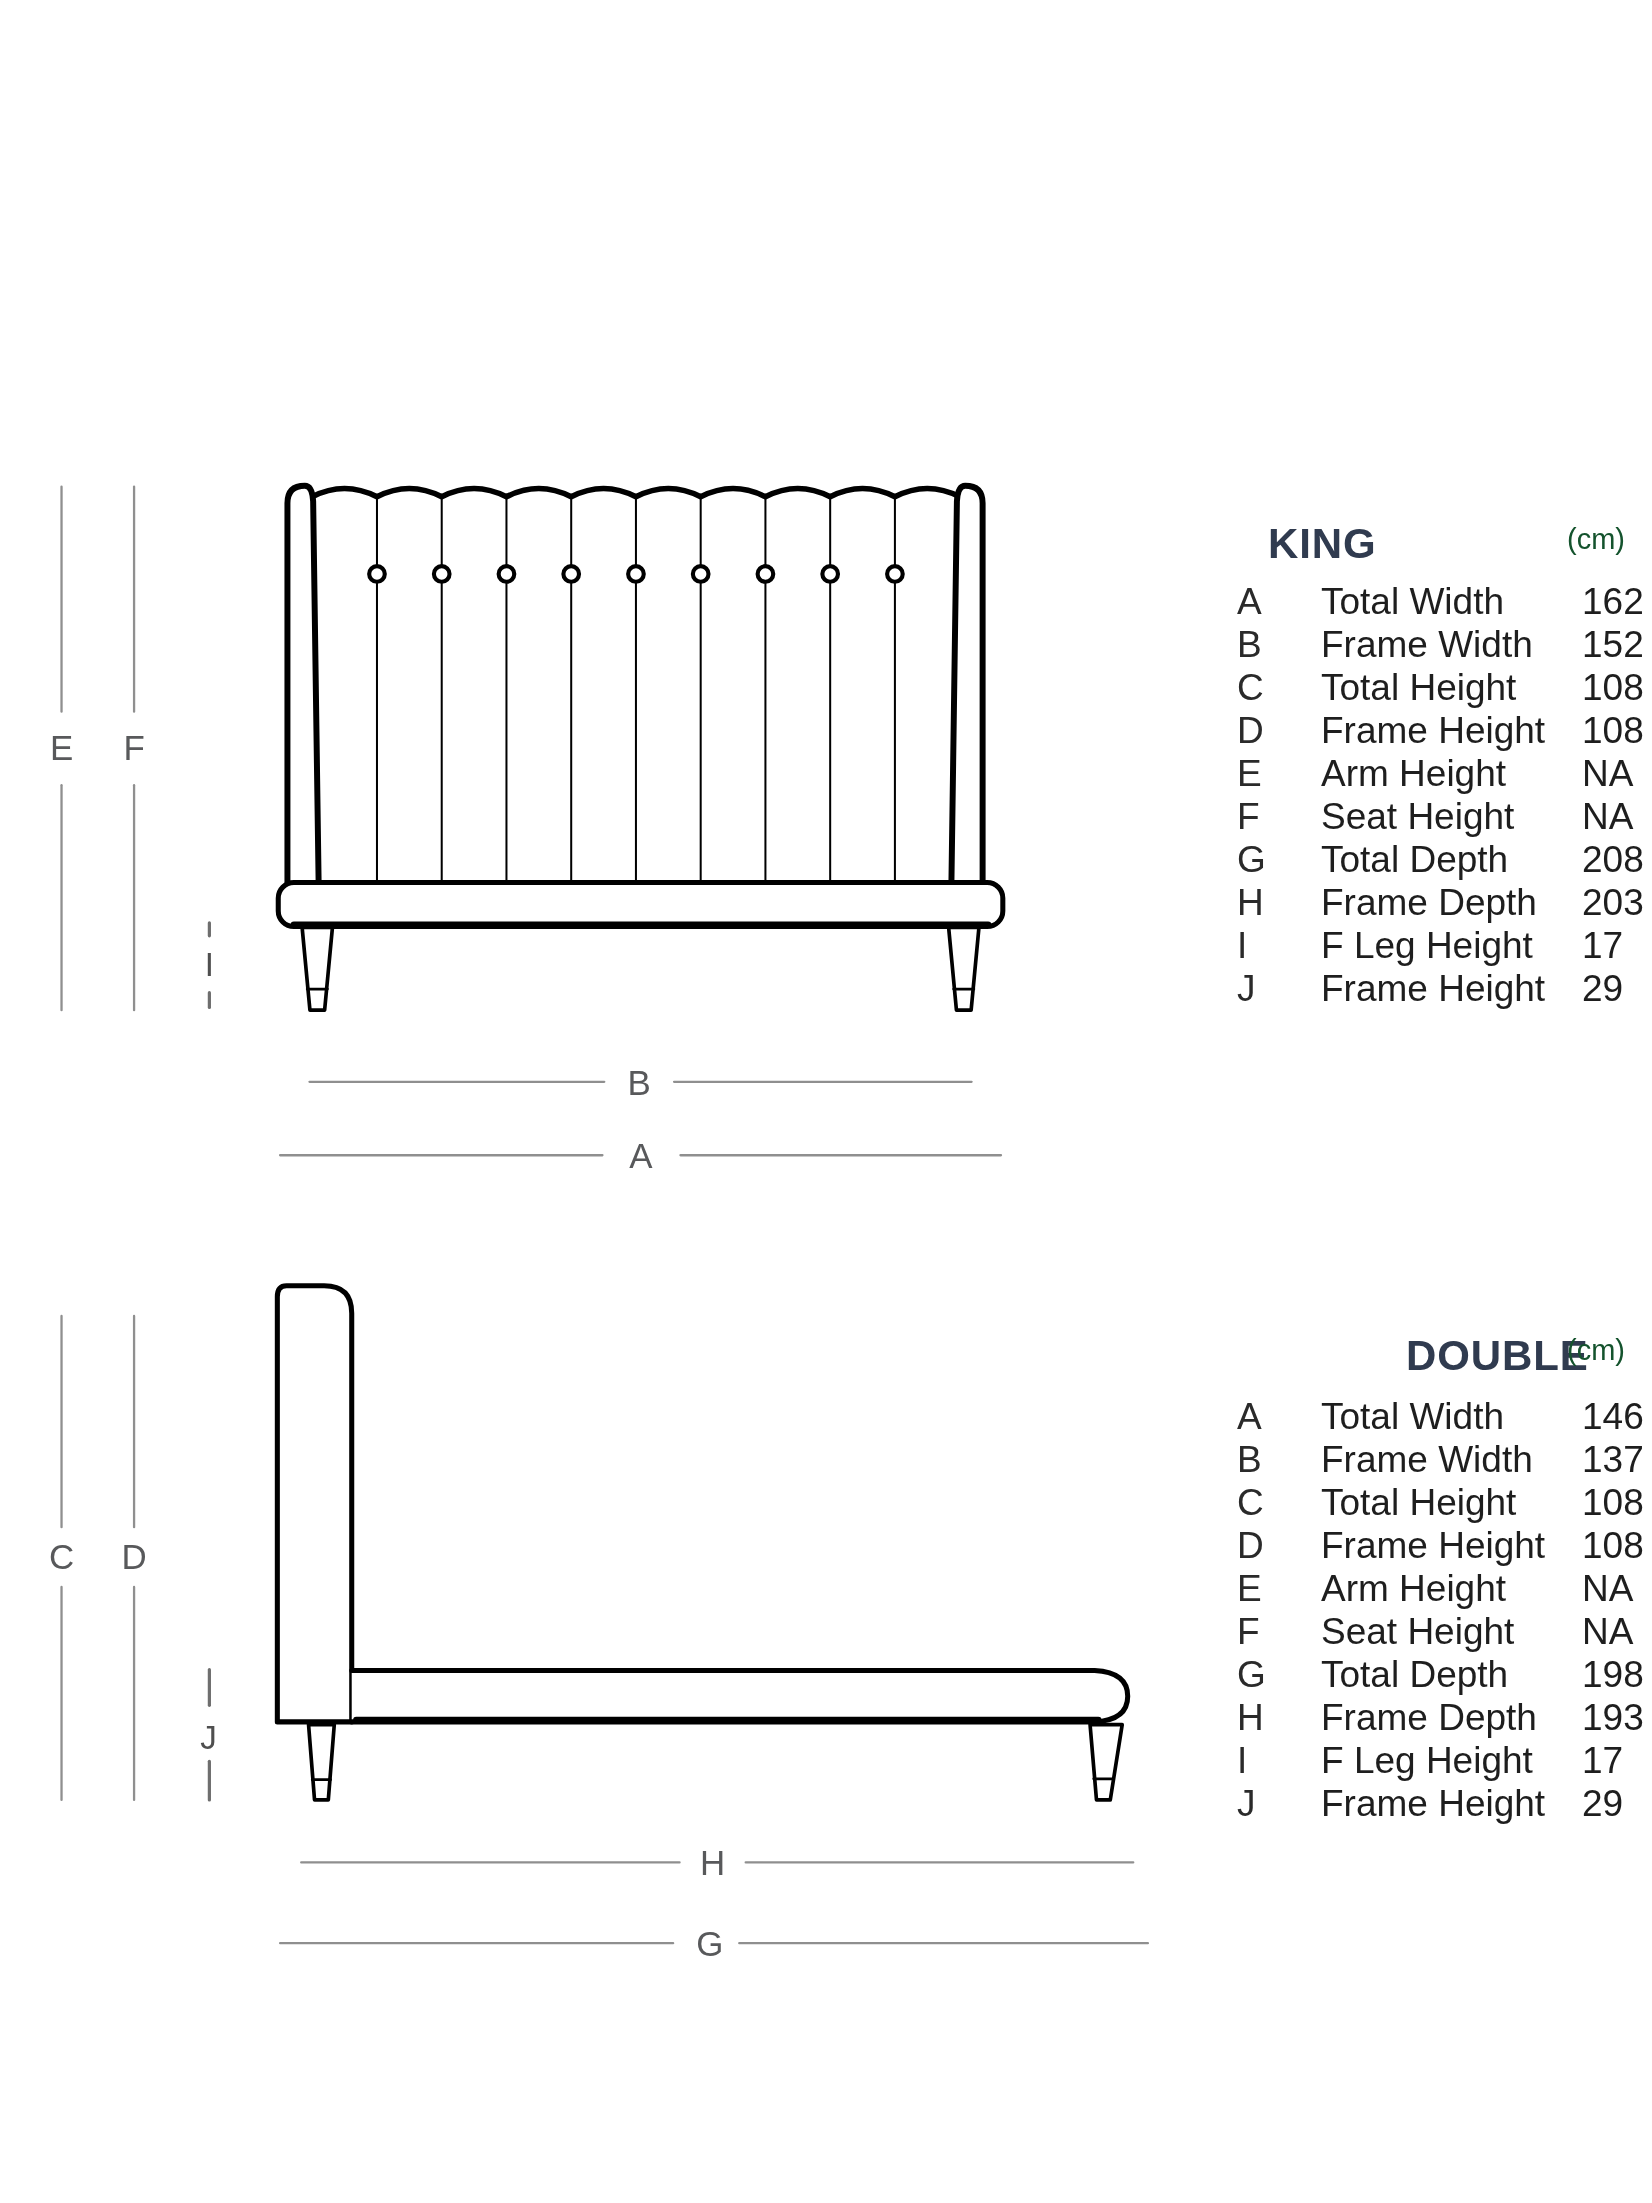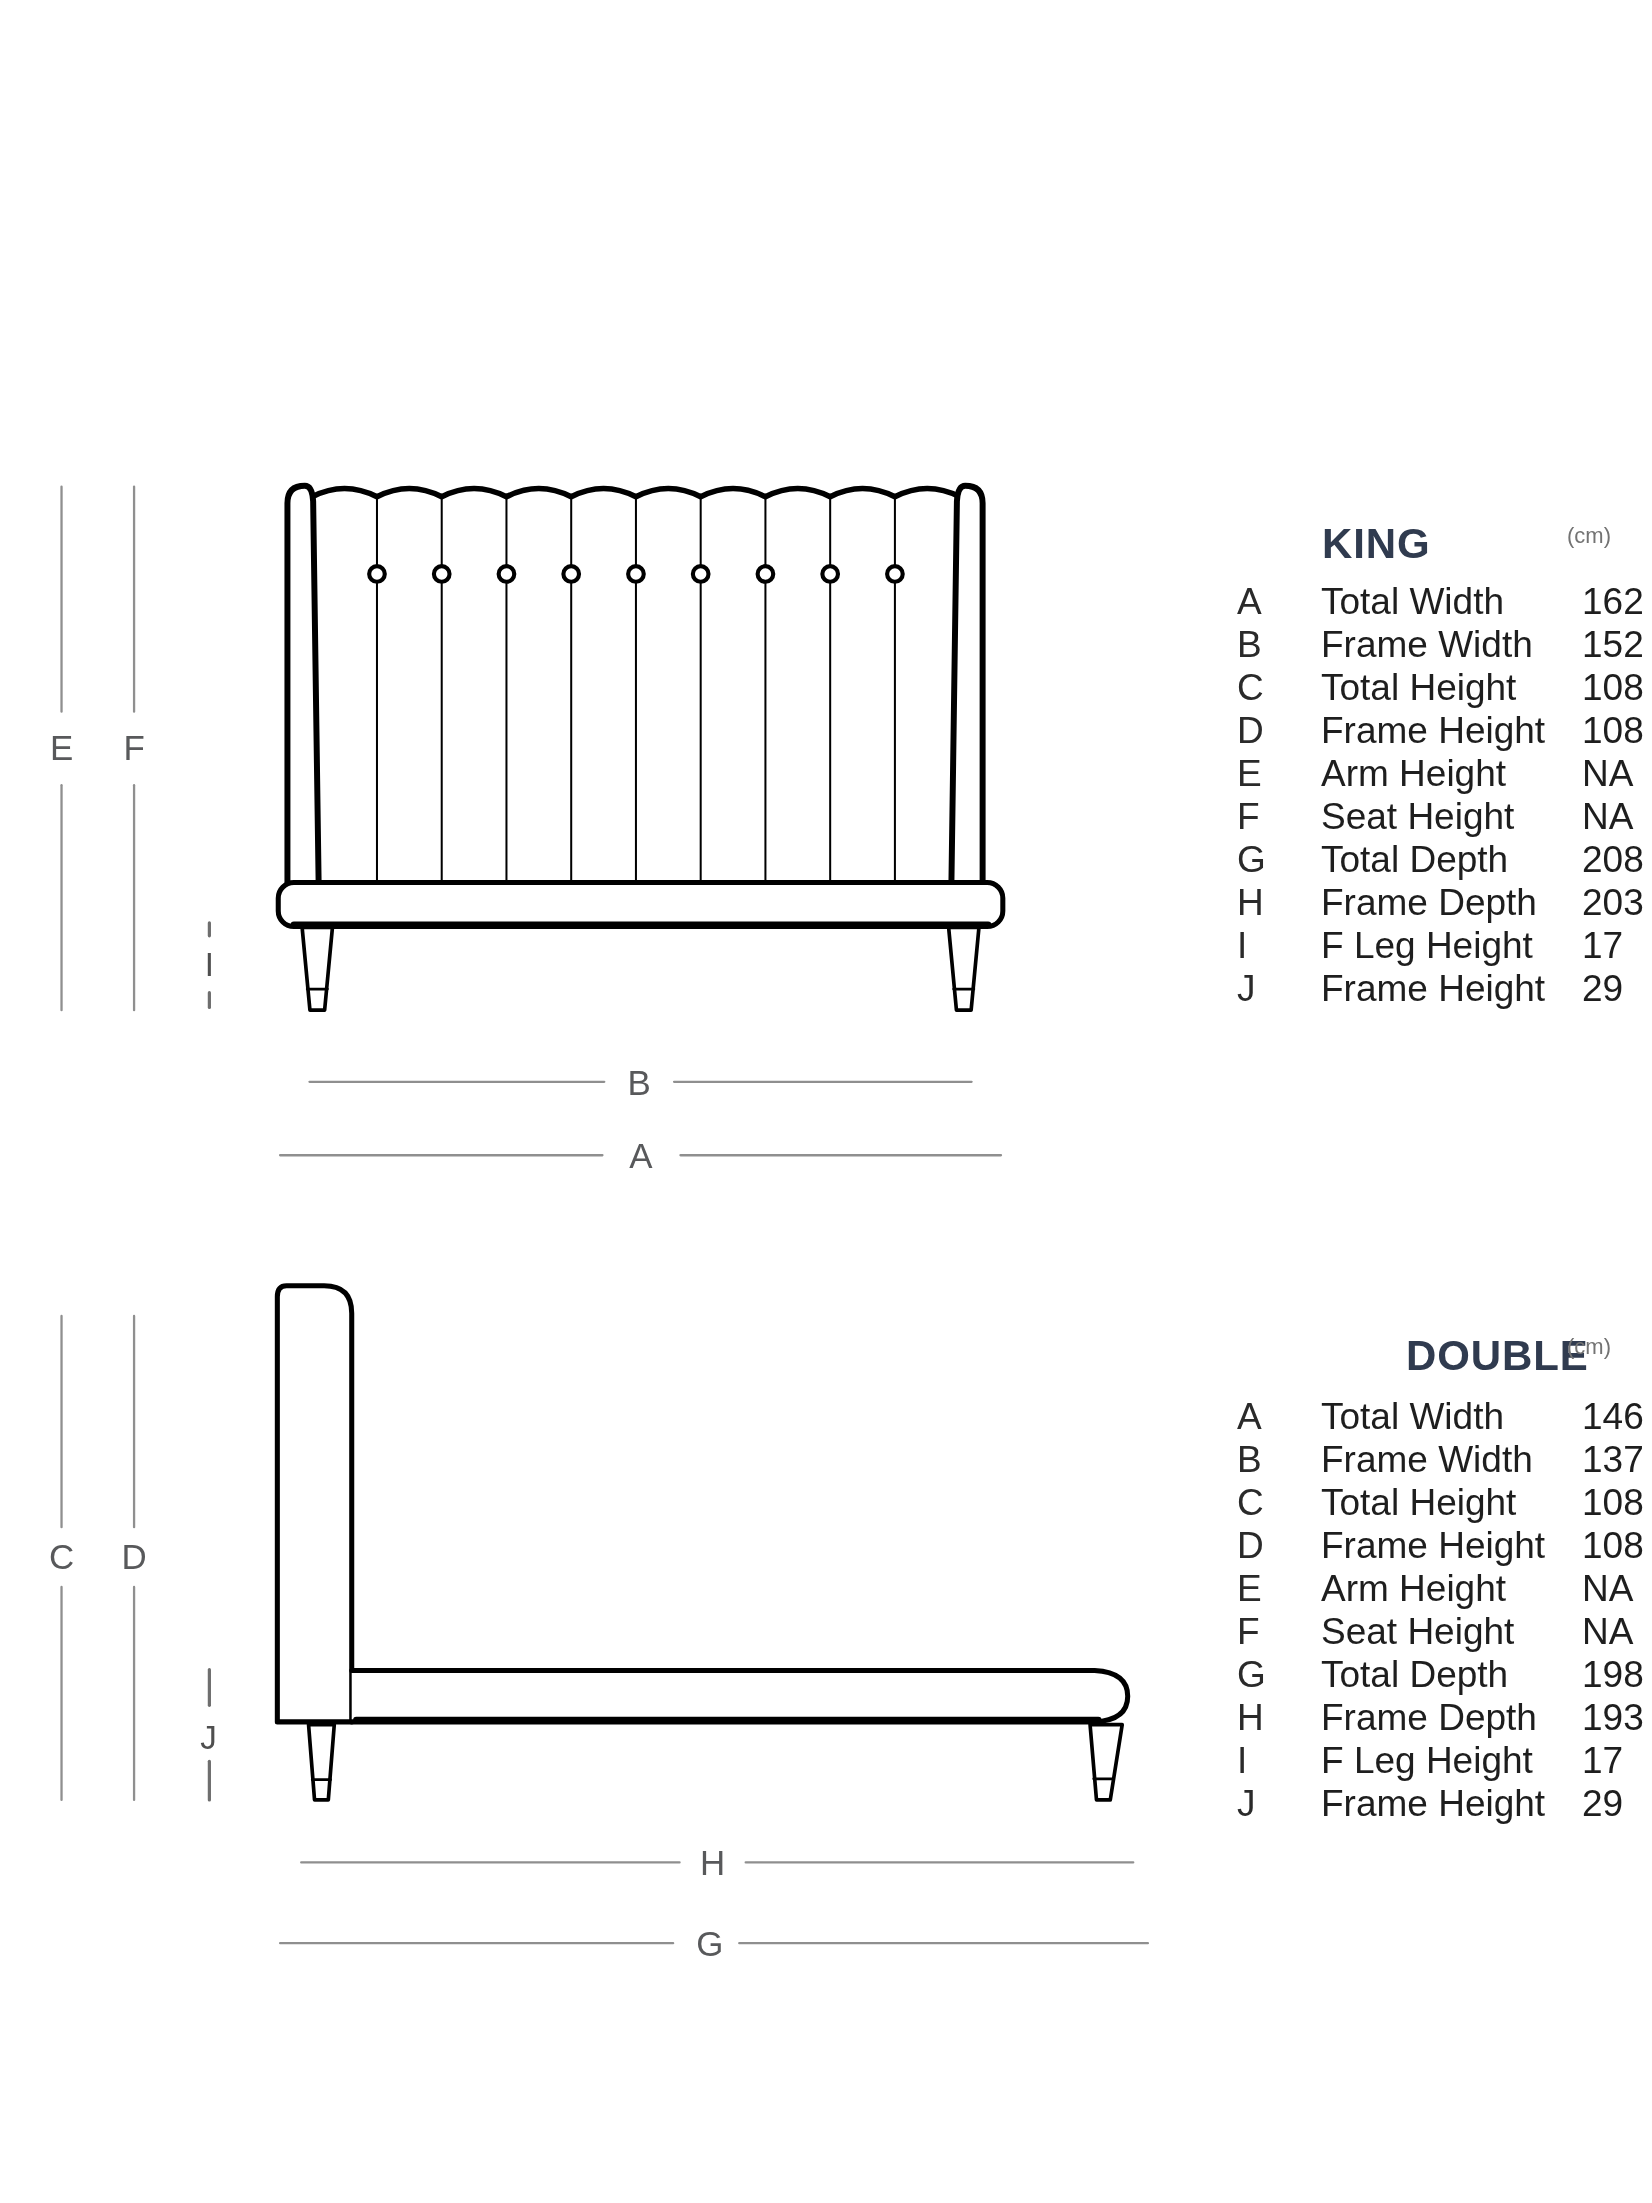--- a/index.html
+++ b/index.html
@@ -2,21 +2,21 @@
 <html style="font-size:14.7px"><head>
 <meta charset="utf-8">
 <style>
   html,body{margin:0;padding:0;background:#fff;}
   .stage{position:relative;width:1653px;height:2204px;background:#ffffff;
          font-family:"Liberation Sans", sans-serif;overflow:hidden;}
   .stage svg{position:absolute;left:0;top:0;}
 
   
   .spec-title{position:absolute;font-weight:bold;font-size:42px;color:#303b4f;letter-spacing:0.9px;}
-  .spec-unit{position:absolute;font-size:22px;color:#737373;}
+  .spec-unit{position:absolute;font-size:29px;color:#14532d;}
   .spec-rows{position:absolute;width:432px;}
   .spec-row{display:grid;grid-template-columns:84px 261px 1fr;height:43px;
             align-items:center;font-size:37px;color:#1e1e1e;white-space:nowrap;}
   .c-letter{color:#2a2a2a;}
 </style>
 </head>
 <body>
 
 <div class="stage">
 
@@ -118,21 +118,21 @@
       <g font-family="Liberation Sans, sans-serif" font-size="38" fill="#58595b" stroke="none" text-anchor="middle">
         <text x="67" y="1709">C</text>
         <text x="146" y="1709">D</text>
         <text x="227" y="1905" font-size="36" fill="#4f4f4f">J</text>
         <text x="776" y="2042">H</text>
         <text x="773" y="2130">G</text>
       </g>
     </g>
   </svg>
 
-  <div class="spec-title" style="left:1322px;top:520px;">KING</div>
+  <div class="spec-title" style="left:1268px;top:520px;">KING</div>
   <div class="spec-unit" style="left:1567px;top:523px;">(cm)</div>
   <div class="spec-rows" style="left:1237px;top:580px;">
     <div class="spec-row">
       <span class="c-letter">A</span>
       <span class="c-label">Total Width</span>
       <span class="c-value">162</span>
     </div>
     <div class="spec-row">
       <span class="c-letter">B</span>
       <span class="c-label">Frame Width</span>

